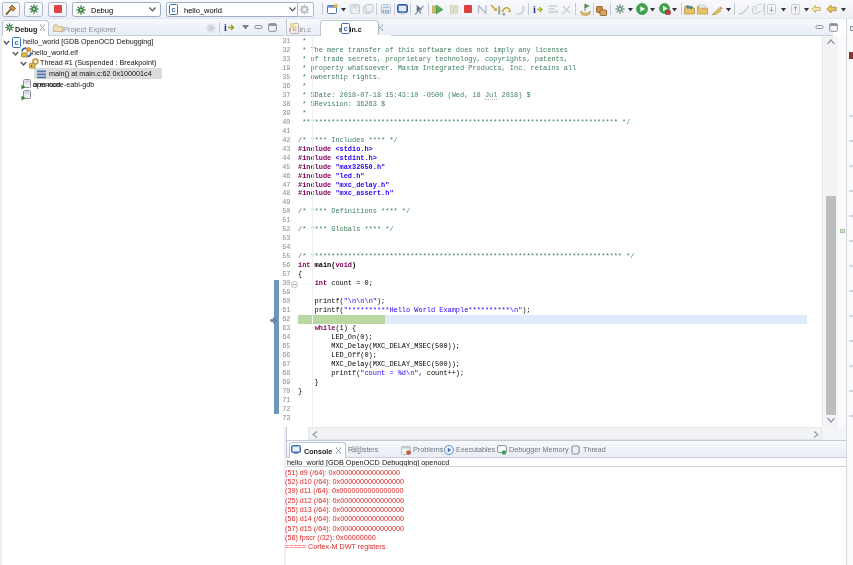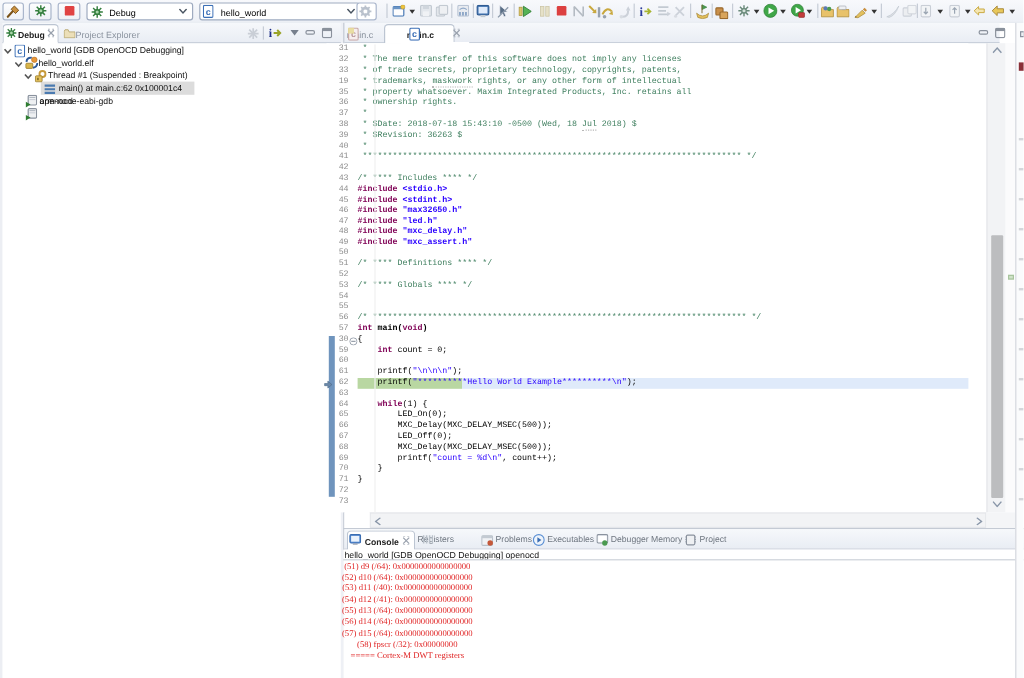--- a/index.html
+++ b/index.html
@@ -22,22 +22,22 @@
 
 .trow { position:absolute; font-size:7.2px; color:#111; white-space:nowrap; height:10px; line-height:10px; }
 
 #ed { left:272px; top:36px; width:535px; height:391px; background:#fff; font-family:"Liberation Mono",monospace; }
 .nl { height:8.98px; line-height:8.98px; font-size:6.93px; color:#8c8c8c; text-align:right; }
 .cl { height:8.98px; line-height:8.98px; font-size:6.93px; color:#000; white-space:pre; }
 .c { color:#3f7f5f; } .k { color:#7f0055; font-weight:bold; } .s { color:#2a00ff; }
 .sp { border-bottom:1px dotted #b7b7b7; }
 
 #con { left:286px; top:458px; width:567px; height:107px; background:#fff; }
-.red { height:9.3px; line-height:9.3px; font-family:Liberation Serif, serif;
-  font-size:7.2px; color:#e02525; white-space:pre;text-align:center; }
+.red { height:9.3px; line-height:9.3px; font-family:Liberation Sans, sans-serif;
+  font-size:7.2px; color:#e02525; white-space:pre; }
 .ctab { font-size:7.2px; color:#6f7781; }
 </style></head><body>
 
 <div class="abs" id="tb">
  <div class="tbtn" style="left:2px;width:18px"></div>
  <svg style="position:absolute;left:5px;top:2.5px" width="12" height="12" viewBox="0 0 12 12">
       <path d="M1.5 11 L6 6" stroke="#7a5218" stroke-width="1.7" stroke-linecap="round"></path>
       <path d="M4.3 4.7 L7 2 L10.6 5.6 L7.9 8.3 Z" fill="#c89040" stroke="#7a5218" stroke-width="0.8"></path>
     </svg>
  <div class="tbtn" style="left:24px;width:19px"></div>
@@ -406,21 +406,20 @@
 <div class="nl">70</div>
 <div class="nl">71</div>
 <div class="nl">72</div>
 <div class="nl">73</div>
     </div>
 
   <div class="abs" style="left:26.0px;top:1px;width:500px">
       <div class="cl"><span class="c"> *</span></div>
 <div class="cl"><span class="c"> * The mere transfer of this software does not imply any licenses</span></div>
 <div class="cl"><span class="c"> * of trade secrets, proprietary technology, copyrights, patents,</span></div>
-<div class="cl"><span class="c"> * trademarks, <span class="sp">maskwork</span> rights, or any other form of intellectual</span></div>
 <div class="cl"><span class="c"> * property whatsoever. Maxim Integrated Products, Inc. retains all</span></div>
 <div class="cl"><span class="c"> * ownership rights.</span></div>
 <div class="cl"><span class="c"> *</span></div>
 <div class="cl"><span class="c"> * $Date: 2018-07-18 15:43:10 -0500 (Wed, 18 <span class="sp">Jul</span> 2018) $</span></div>
 <div class="cl"><span class="c"> * $Revision: 36263 $</span></div>
 <div class="cl"><span class="c"> *</span></div>
 <div class="cl"><span class="c"> **************************************************************************** */</span></div>
 <div class="cl">&nbsp;</div>
 <div class="cl"><span class="c">/* **** Includes **** */</span></div>
 <div class="cl"><span class="k">#include</span><b> </b><span class="s"><b>&lt;stdio.h&gt;</b></span></div>
@@ -481,30 +480,30 @@
 
 <div class="abs" style="left:286px;top:440px;width:567px;height:1px;background:#c4cad4"></div>
 <div class="tabbar" style="left:287px;top:441px;width:566px">
  <div class="atab" style="left:2px;width:57px">
    <span class="tlbl" style="left:14px">Console</span>
  </div>
  <span class="ctab tlbl" style="left:61px">Registers</span>
  <span class="ctab tlbl" style="left:126px">Problems</span>
  <span class="ctab tlbl" style="left:169px">Executables</span>
  <span class="ctab tlbl" style="left:222px">Debugger Memory</span>
- <span class="ctab tlbl" style="left:296px">Project</span>
+ <span class="ctab tlbl" style="left:296px">Thread</span>
 </div>
 <div class="abs" id="con">
  <div style="position:absolute;left:1px;top:-0.5px;font-size:7.3px;color:#111;white-space:nowrap">hello_world [GDB OpenOCD Debugging] openocd</div>
  <div style="position:absolute;left:0;top:8px;width:567px;height:1px;background:#cdd2d9"></div>
  <div class="abs" style="left:-1px;top:9.9px">
 <div class="red">(51) d9 (/64): 0x0000000000000000</div>
 <div class="red">(52) d10 (/64): 0x0000000000000000</div>
-<div class="red">(53) d11 (/40): 0x0000000000000000</div>
-<div class="red">(54) d12 (/41): 0x0000000000000000</div>
+<div class="red">(39) d11 (/64): 0x0000000000000000</div>
+<div class="red">(25) d12 (/64): 0x0000000000000000</div>
 <div class="red">(55) d13 (/64): 0x0000000000000000</div>
 <div class="red">(56) d14 (/64): 0x0000000000000000</div>
 <div class="red">(57) d15 (/64): 0x0000000000000000</div>
 <div class="red">(58) fpscr (/32): 0x00000000</div>
 <div class="red">===== Cortex-M DWT registers</div>
  </div>
 </div>
 
 <div class="abs" style="left:846px;top:19px;width:7px;height:546px;background:#fafbfc;border-left:1px solid #d4d8de">
   <div class="abs" style="left:3px;top:7px;width:4px;height:5px;border:1px solid #8a929e;background:#eef0f3"></div>

